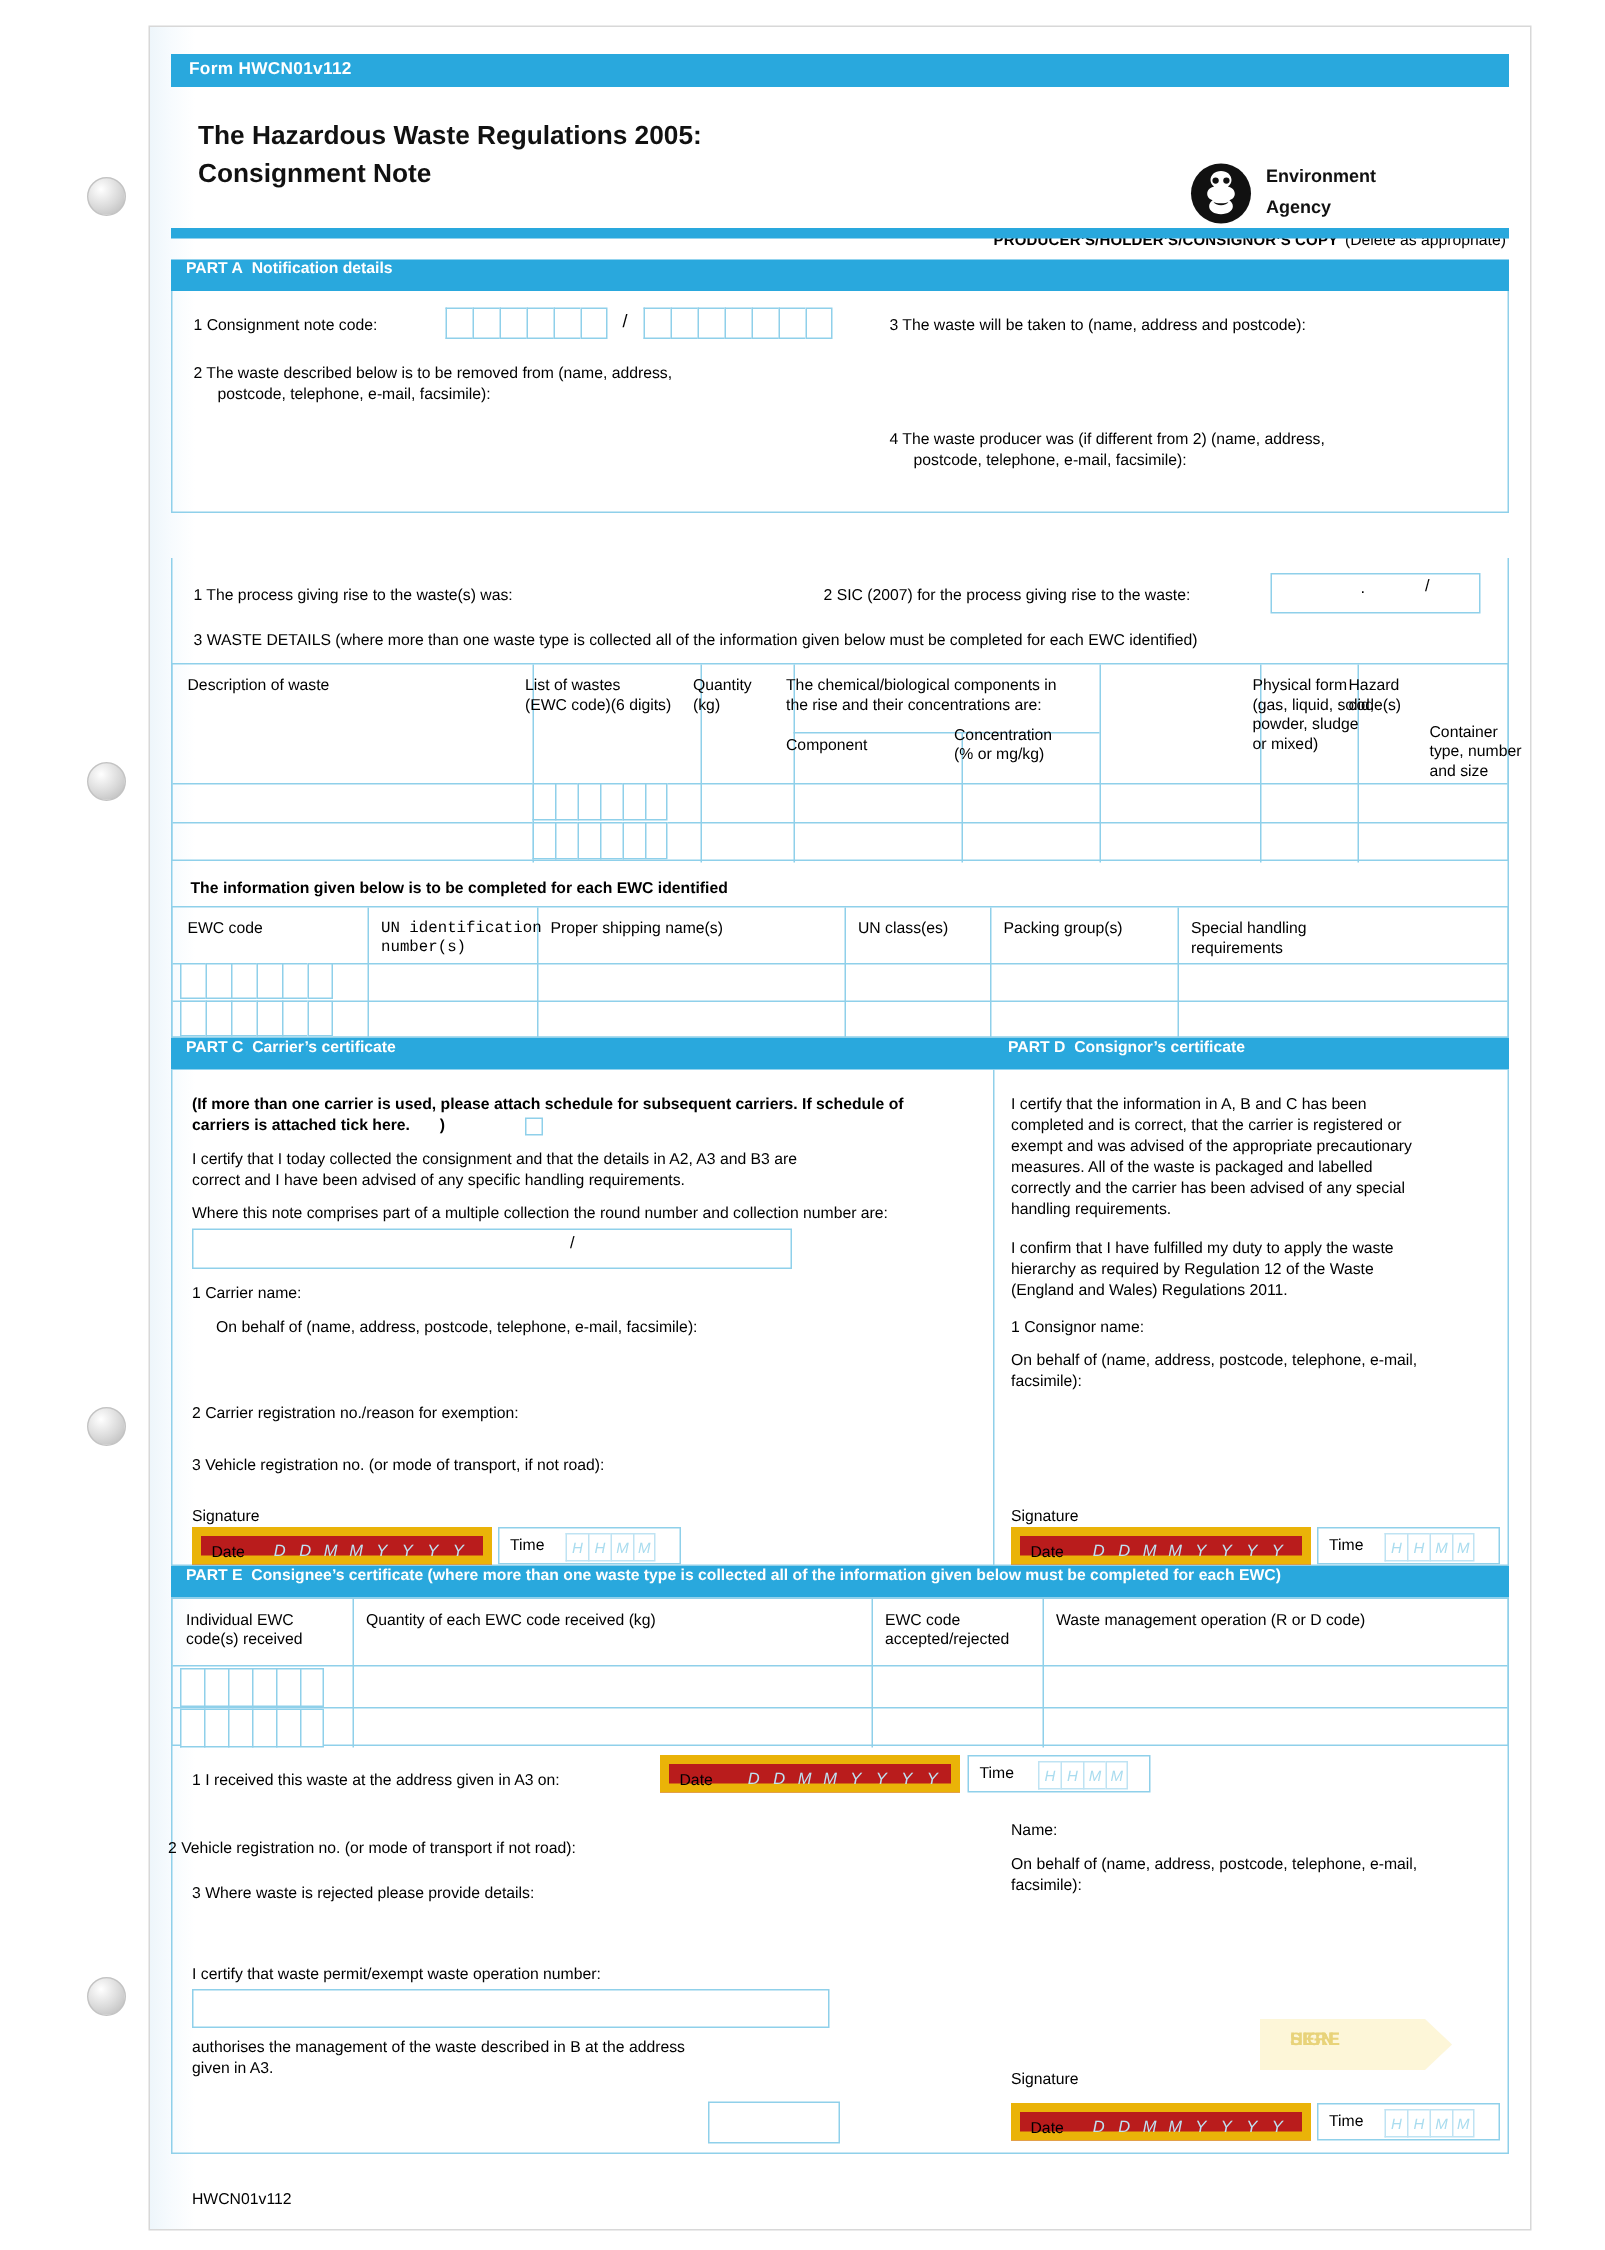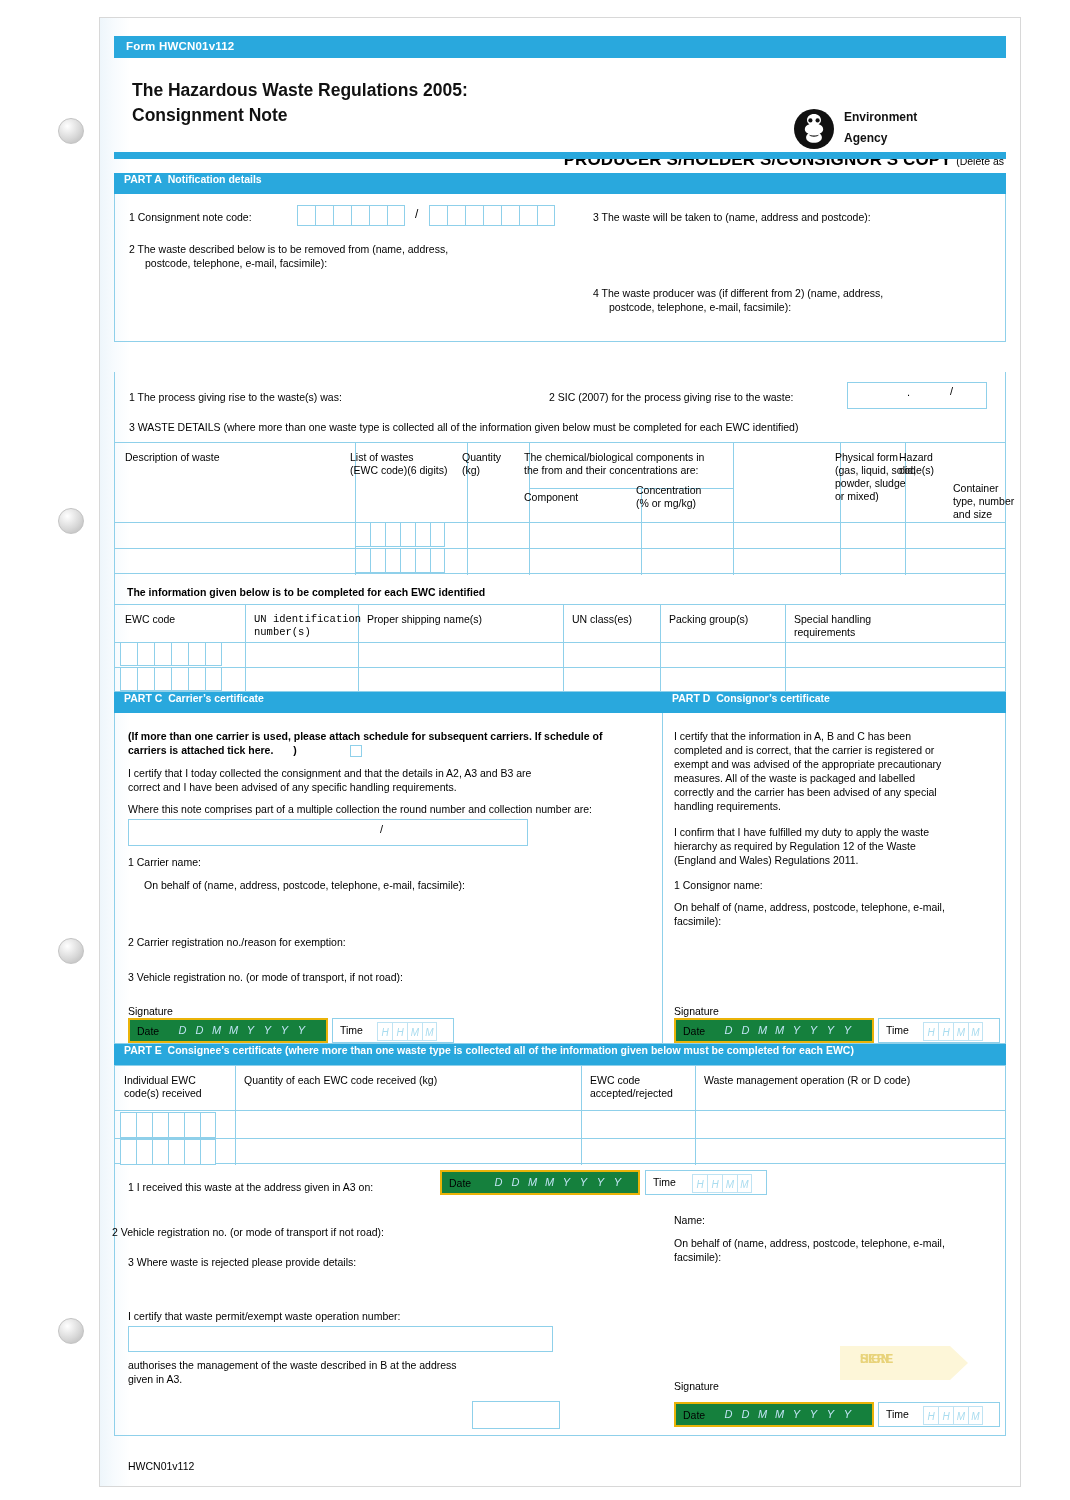--- a/index.html
+++ b/index.html
@@ -49,21 +49,21 @@
     position:absolute; left:14px; top:44px; width:892px; height:88px;
   }
   .doc-title {
     position:absolute; left:18px; top:16px;
     font-size:17.5px; font-weight:bold; line-height:25px; color:#111;
   }
   .copy-line {
     position:absolute; left:400px; top:88px; width:490px;
     text-align:right;
   }
-  .copy-line b { font-size:17px; letter-spacing:.1px; }
+  .copy-line b { font-size:10px; letter-spacing:.1px; }
   .copy-line i { font-size:10.5px; font-style:normal; }
   .ea-logo {
     position:absolute; right:14px; top:46px; width:200px; height:46px;
   }
   .ea-mark {
     position:absolute; left:0; top:0; width:44px; height:42px;
   }
   .ea-text {
     position:absolute; left:52px; top:-1px;
     font-size:12px; font-weight:bold; line-height:21px; color:#111;
@@ -101,21 +101,21 @@
   .comb > i:last-child { border-right:1px solid #8fd0ea; }
   .slash { position:absolute; font-size:12px; }
 
   
   .tbl { position:absolute; border:1px solid #8fd0ea; }
   .tbl .vline { position:absolute; top:0; width:1px; background:#8fd0ea; }
   .tbl .hline { position:absolute; left:0; width:100%; height:1px; background:#8fd0ea; }
   .th { position:absolute; font-size:10.5px; line-height:13px; }
 
   .datefield {
-    position:absolute; border:2px solid #eab308; height:25px; background:#15803d;
+    position:absolute; border:6px solid #eab308; height:25px; background:#b91c1c;
   }
   .datefield .dlabel {
     position:absolute; left:7px; top:5px; font-size:10.5px;
   }
   .ghost {
     position:absolute; top:4px; display:flex;
   }
   .ghost > i {
     display:block; width:17px; text-align:center;
     font-size:11px; color:#bfe3f3; letter-spacing:0;
@@ -260,21 +260,21 @@
     <div class="th" style="left:250px; top:433px;">
       <span>List of wastes</span><br>
       <span>(EWC code)(6 digits)</span>
     </div>
     <div class="th" style="left:362px; top:433px;">
       <span>Quantity</span><br>
       <span>(kg)</span>
     </div>
     <div class="th" style="left:424px; top:433px;">
       <span>The chemical/biological components in</span><br>
-      <span>the from and their concentrations are:</span>
+      <span>the rise and their concentrations are:</span>
     </div>
     <div class="th" style="left:424px; top:473px;">Component</div>
     <div class="th" style="left:536px; top:466px;">
       <span>Concentration</span><br>
       <span>(% or mg/kg)</span>
     </div>
     <div class="th" style="left:735px; top:433px;">
       <span>Physical form</span><br>
       <span>(gas, liquid, solid,</span><br>
       <span>powder, sludge</span><br>

